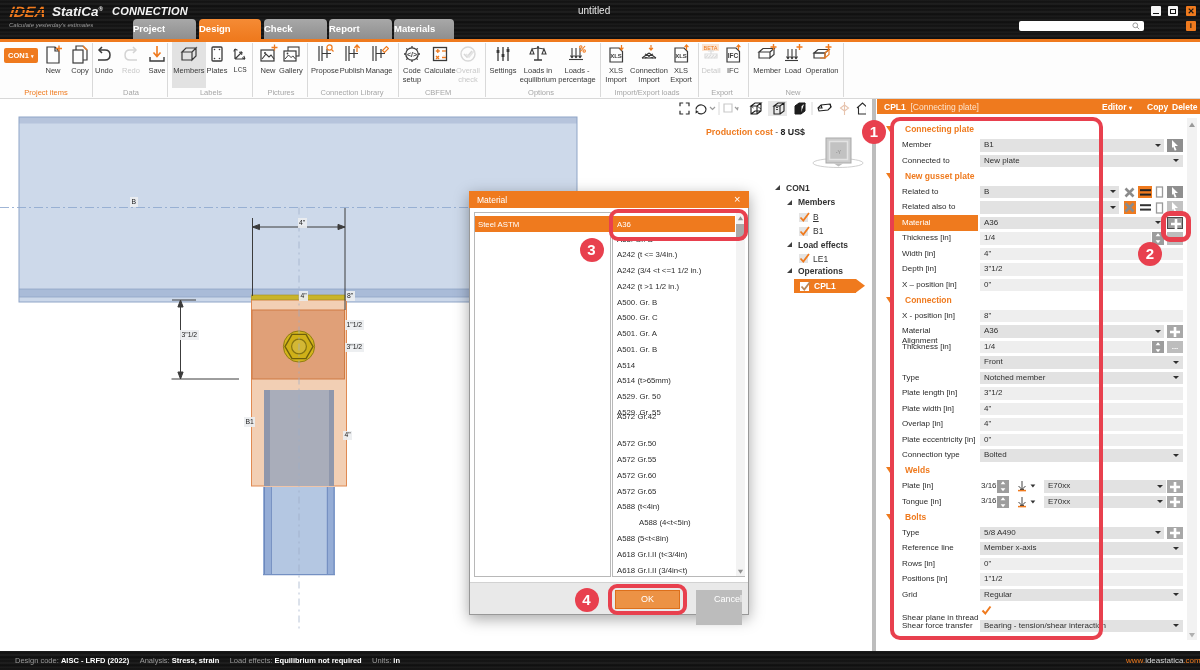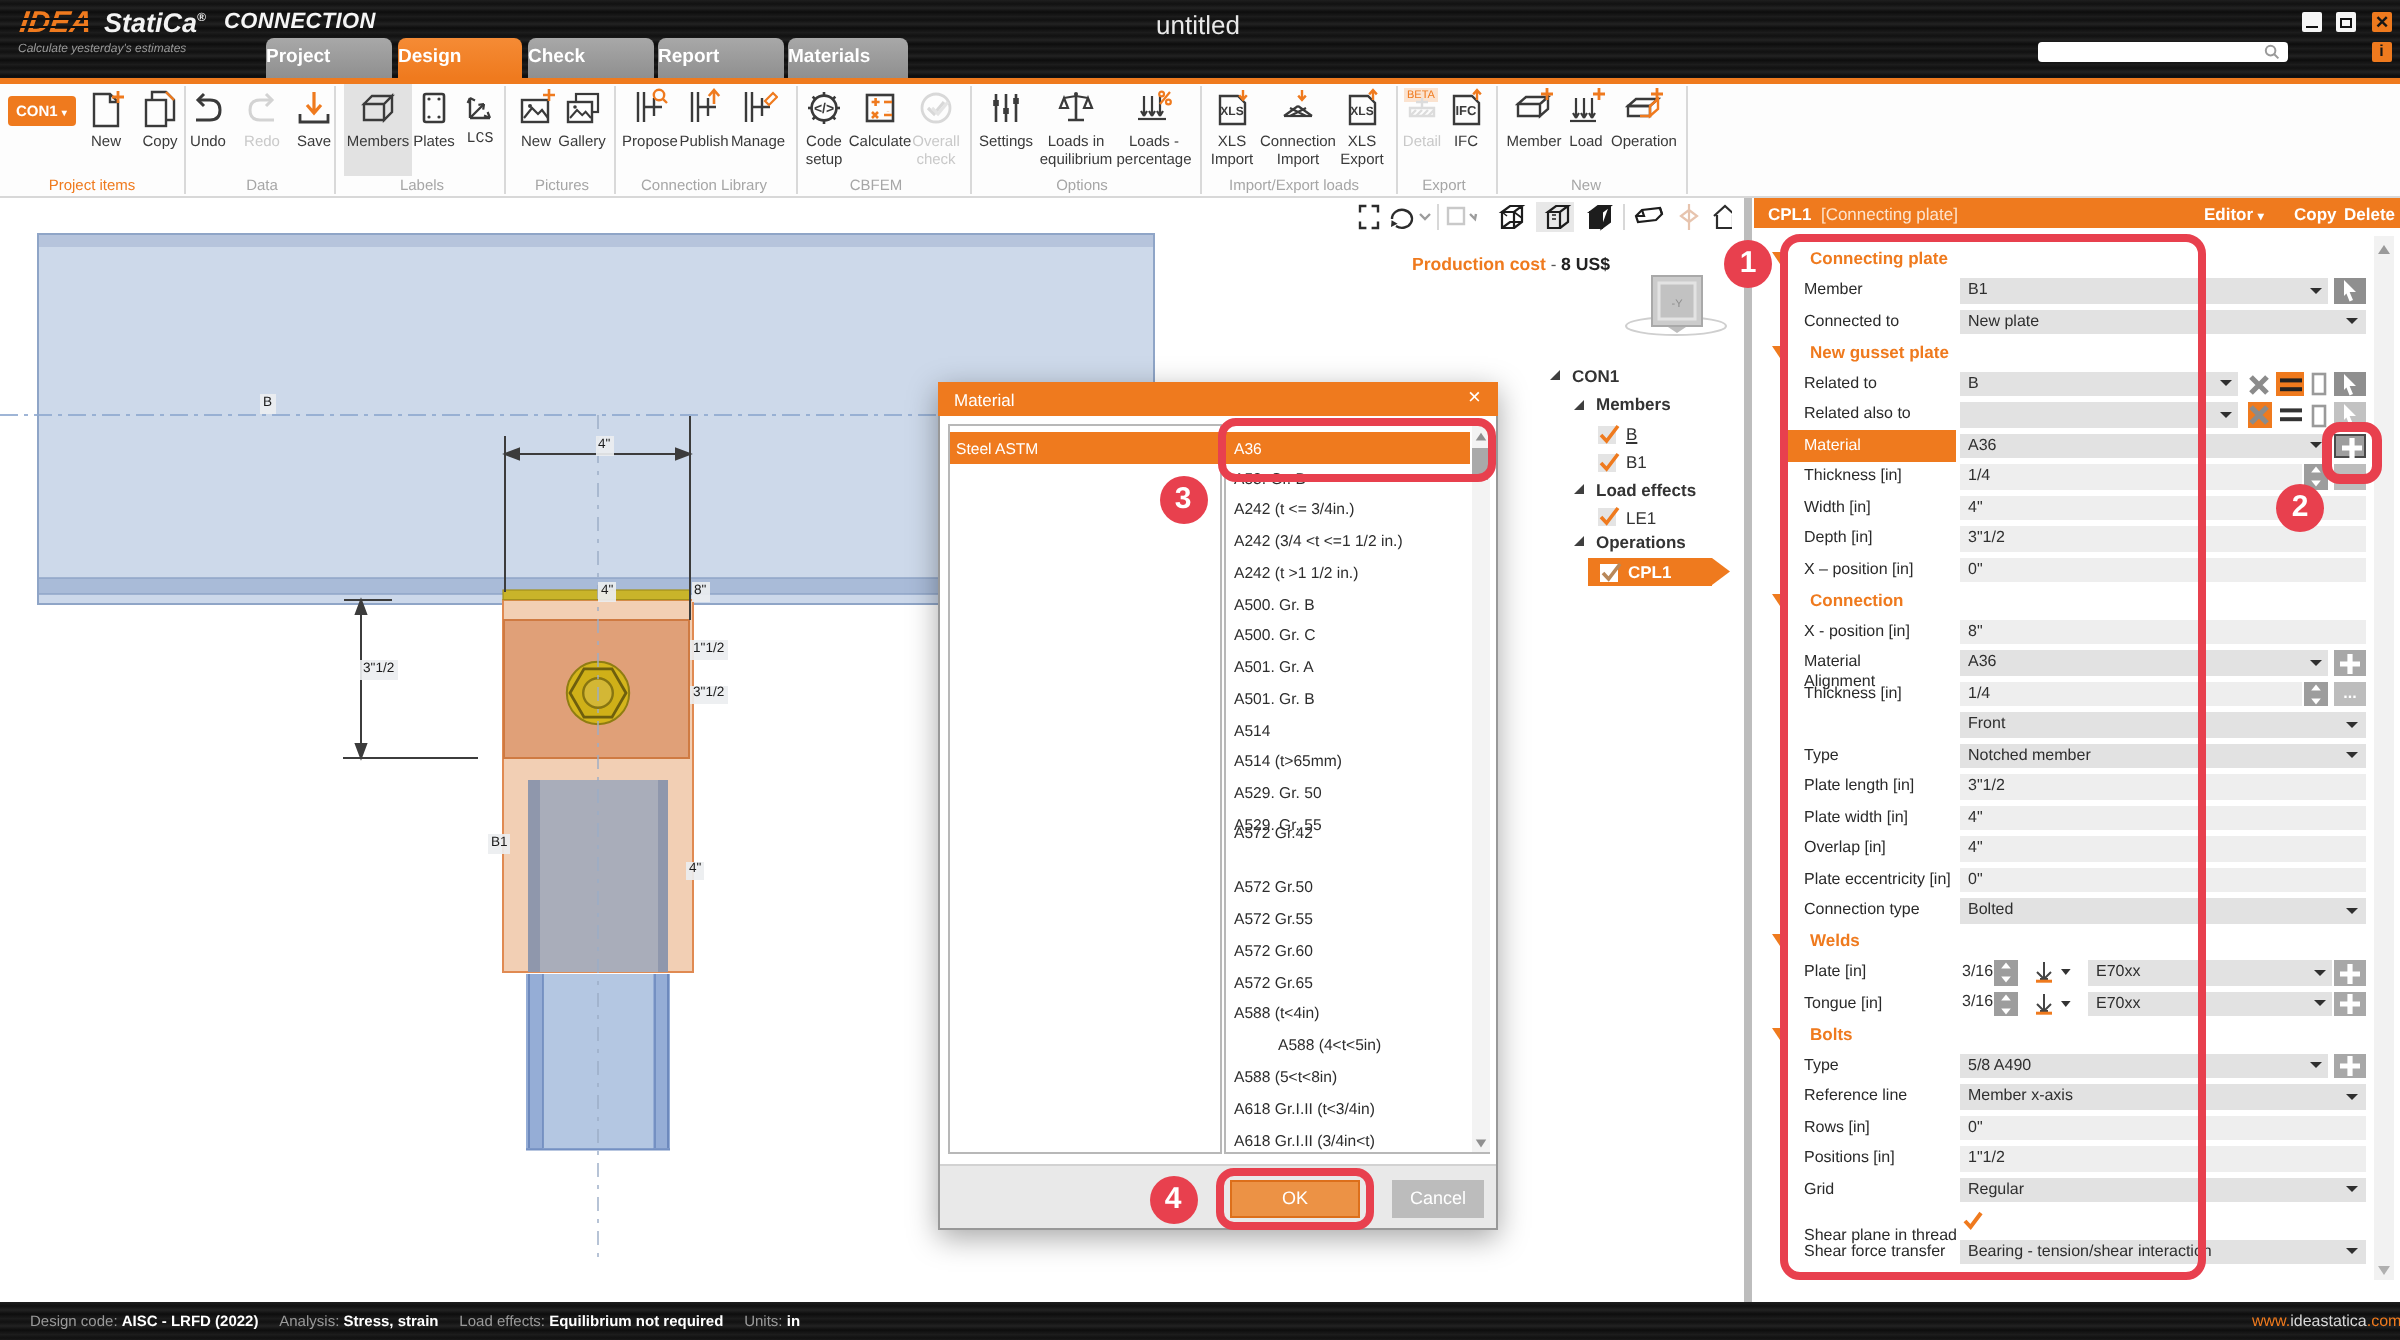--- a/index.html
+++ b/index.html
@@ -30,21 +30,21 @@
 </style></head><body>
 <div id="page">
 
 <div class="abs streak" style="left:0;top:0;width:1200px;height:39px;"></div>
 <div class="tx" style="left:10px;top:3px;font-size:15px;font-weight:bold;font-style:italic;color:#ef7a1e;letter-spacing:0px;transform:skewX(-8deg);">IDEA</div>
 <div class="abs" style="left:10px;top:8.5px;width:40px;height:1.6px;background:#111;transform:skewY(0deg);"></div>
 <div class="abs" style="left:10px;top:12.5px;width:40px;height:1.6px;background:#111;"></div>
 <div class="tx" style="left:52px;top:3.5px;font-size:13.5px;font-weight:bold;font-style:italic;color:#f2f2f2;">StatiCa<span style="font-size:6px;vertical-align:super;">®</span></div>
 <div class="tx" style="left:9px;top:21.5px;font-size:6px;font-style:italic;color:#9a9a9a;">Calculate yesterday's estimates</div>
 <div class="tx" style="left:112px;top:5px;font-size:11px;font-weight:bold;font-style:italic;color:#f5f5f5;letter-spacing:0.2px;">CONNECTION</div>
-<div class="tx" style="left:578px;top:5px;font-size:13px;color:#e8e8e8;">untitled</div>
+<div class="tx" style="left:578px;top:5px;font-size:10px;color:#e8e8e8;">untitled</div>
 <div class="abs" style="left:1151px;top:6px;width:10px;height:10px;background:#f5f5f5;border-radius:1px;">
       <div class="abs" style="left:2px;top:6.5px;width:6px;height:1.6px;background:#111;"></div>
     </div>
 <div class="abs" style="left:1168px;top:6px;width:10px;height:10px;background:#f5f5f5;border-radius:1px;">
       <div class="abs" style="left:2px;top:2.5px;width:6px;height:5px;border:1.4px solid #111;"></div>
     </div>
 <div class="abs" style="left:1186px;top:6px;width:10px;height:10px;background:#ef7a1e;border-radius:1px;color:#161616;font-weight:bold;font-size:8.5px;text-align:center;line-height:10px;">✕</div>
 <div class="abs" style="left:1019px;top:21px;width:125px;height:9.5px;background:#fff;border-radius:2px;"></div>
 <svg class="abs" style="left:1132px;top:22px;" width="8" height="8" viewBox="0 0 8 8">
       <circle cx="3.3" cy="3.3" r="2.4" fill="none" stroke="#9a9a9a" stroke-width="1"></circle>
@@ -672,21 +672,21 @@
 <div class="abs" style="left:735.5px;top:213px;width:9px;height:363px;background:#f3f3f3;"></div>
 <svg class="abs" style="left:736.5px;top:215px;" width="7" height="7" viewBox="0 0 8 8">
       <path d="M4 1.5L7 6H1z" fill="#909090"></path>
     </svg>
 <svg class="abs" style="left:736.5px;top:568px;" width="7" height="7" viewBox="0 0 8 8">
       <path d="M4 6.5L7 2H1z" fill="#909090"></path>
     </svg>
 <div class="abs" style="left:736px;top:224px;width:8px;height:16px;background:#a9a9a9;"></div>
 <div class="abs" style="left:470px;top:582px;width:278px;height:32px;background:#e9e9e9;border-top:1px solid #d2d2d2;"></div>
 <div class="abs" style="left:615px;top:590px;width:65px;height:19px;background:#ec9245;border:1.5px solid #dd6f1a;color:#fff;font-size:9px;text-align:center;line-height:17px;">OK</div>
-<div class="abs" style="left:696px;top:590px;width:46px;height:19px;background:#bcbcbc;color:#fff;font-size:9px;text-align:center;line-height:19px;">Cancel</div>
+<div class="abs" style="left:696px;top:590px;width:46px;height:35px;background:#bcbcbc;color:#fff;font-size:9px;text-align:right;line-height:19px;">Cancel</div>
 <div class="redrect" style="left:890px;top:117px;width:213px;height:523px;"></div>
 <div class="redrect" style="left:1161px;top:211px;width:30px;height:31px;border-radius:9px;border-width:5px;"></div>
 <div class="redrect" style="left:609px;top:209px;width:139px;height:32px;border-radius:9px;"></div>
 <div class="redrect" style="left:608px;top:584px;width:79px;height:31px;border-radius:9px;"></div>
 <div class="redcirc" style="left:862px;top:119.5px;width:24px;height:24px;font-size:15px;line-height:24px;">1</div>
 <div class="redcirc" style="left:1138px;top:242px;width:24px;height:24px;font-size:15px;line-height:24px;">2</div>
 <div class="redcirc" style="left:579.5px;top:238px;width:24px;height:24px;font-size:15px;line-height:24px;">3</div>
 <div class="redcirc" style="left:574.5px;top:587.5px;width:24px;height:24px;font-size:15px;line-height:24px;">4</div>
 <div class="abs streak" style="left:0;top:651px;width:1200px;height:19px;"></div>
 <div class="tx" style="left:15px;top:656px;font-size:7.5px;color:#9a9a9a;">Design code: <span style="color:#fff;font-weight:bold;">AISC - LRFD (2022)</span>&nbsp;&nbsp;&nbsp;&nbsp;&nbsp;Analysis: <span style="color:#fff;font-weight:bold;">Stress, strain</span>&nbsp;&nbsp;&nbsp;&nbsp;&nbsp;Load effects: <span style="color:#fff;font-weight:bold;">Equilibrium not required</span>&nbsp;&nbsp;&nbsp;&nbsp;&nbsp;Units: <span style="color:#fff;font-weight:bold;">in</span></div>

